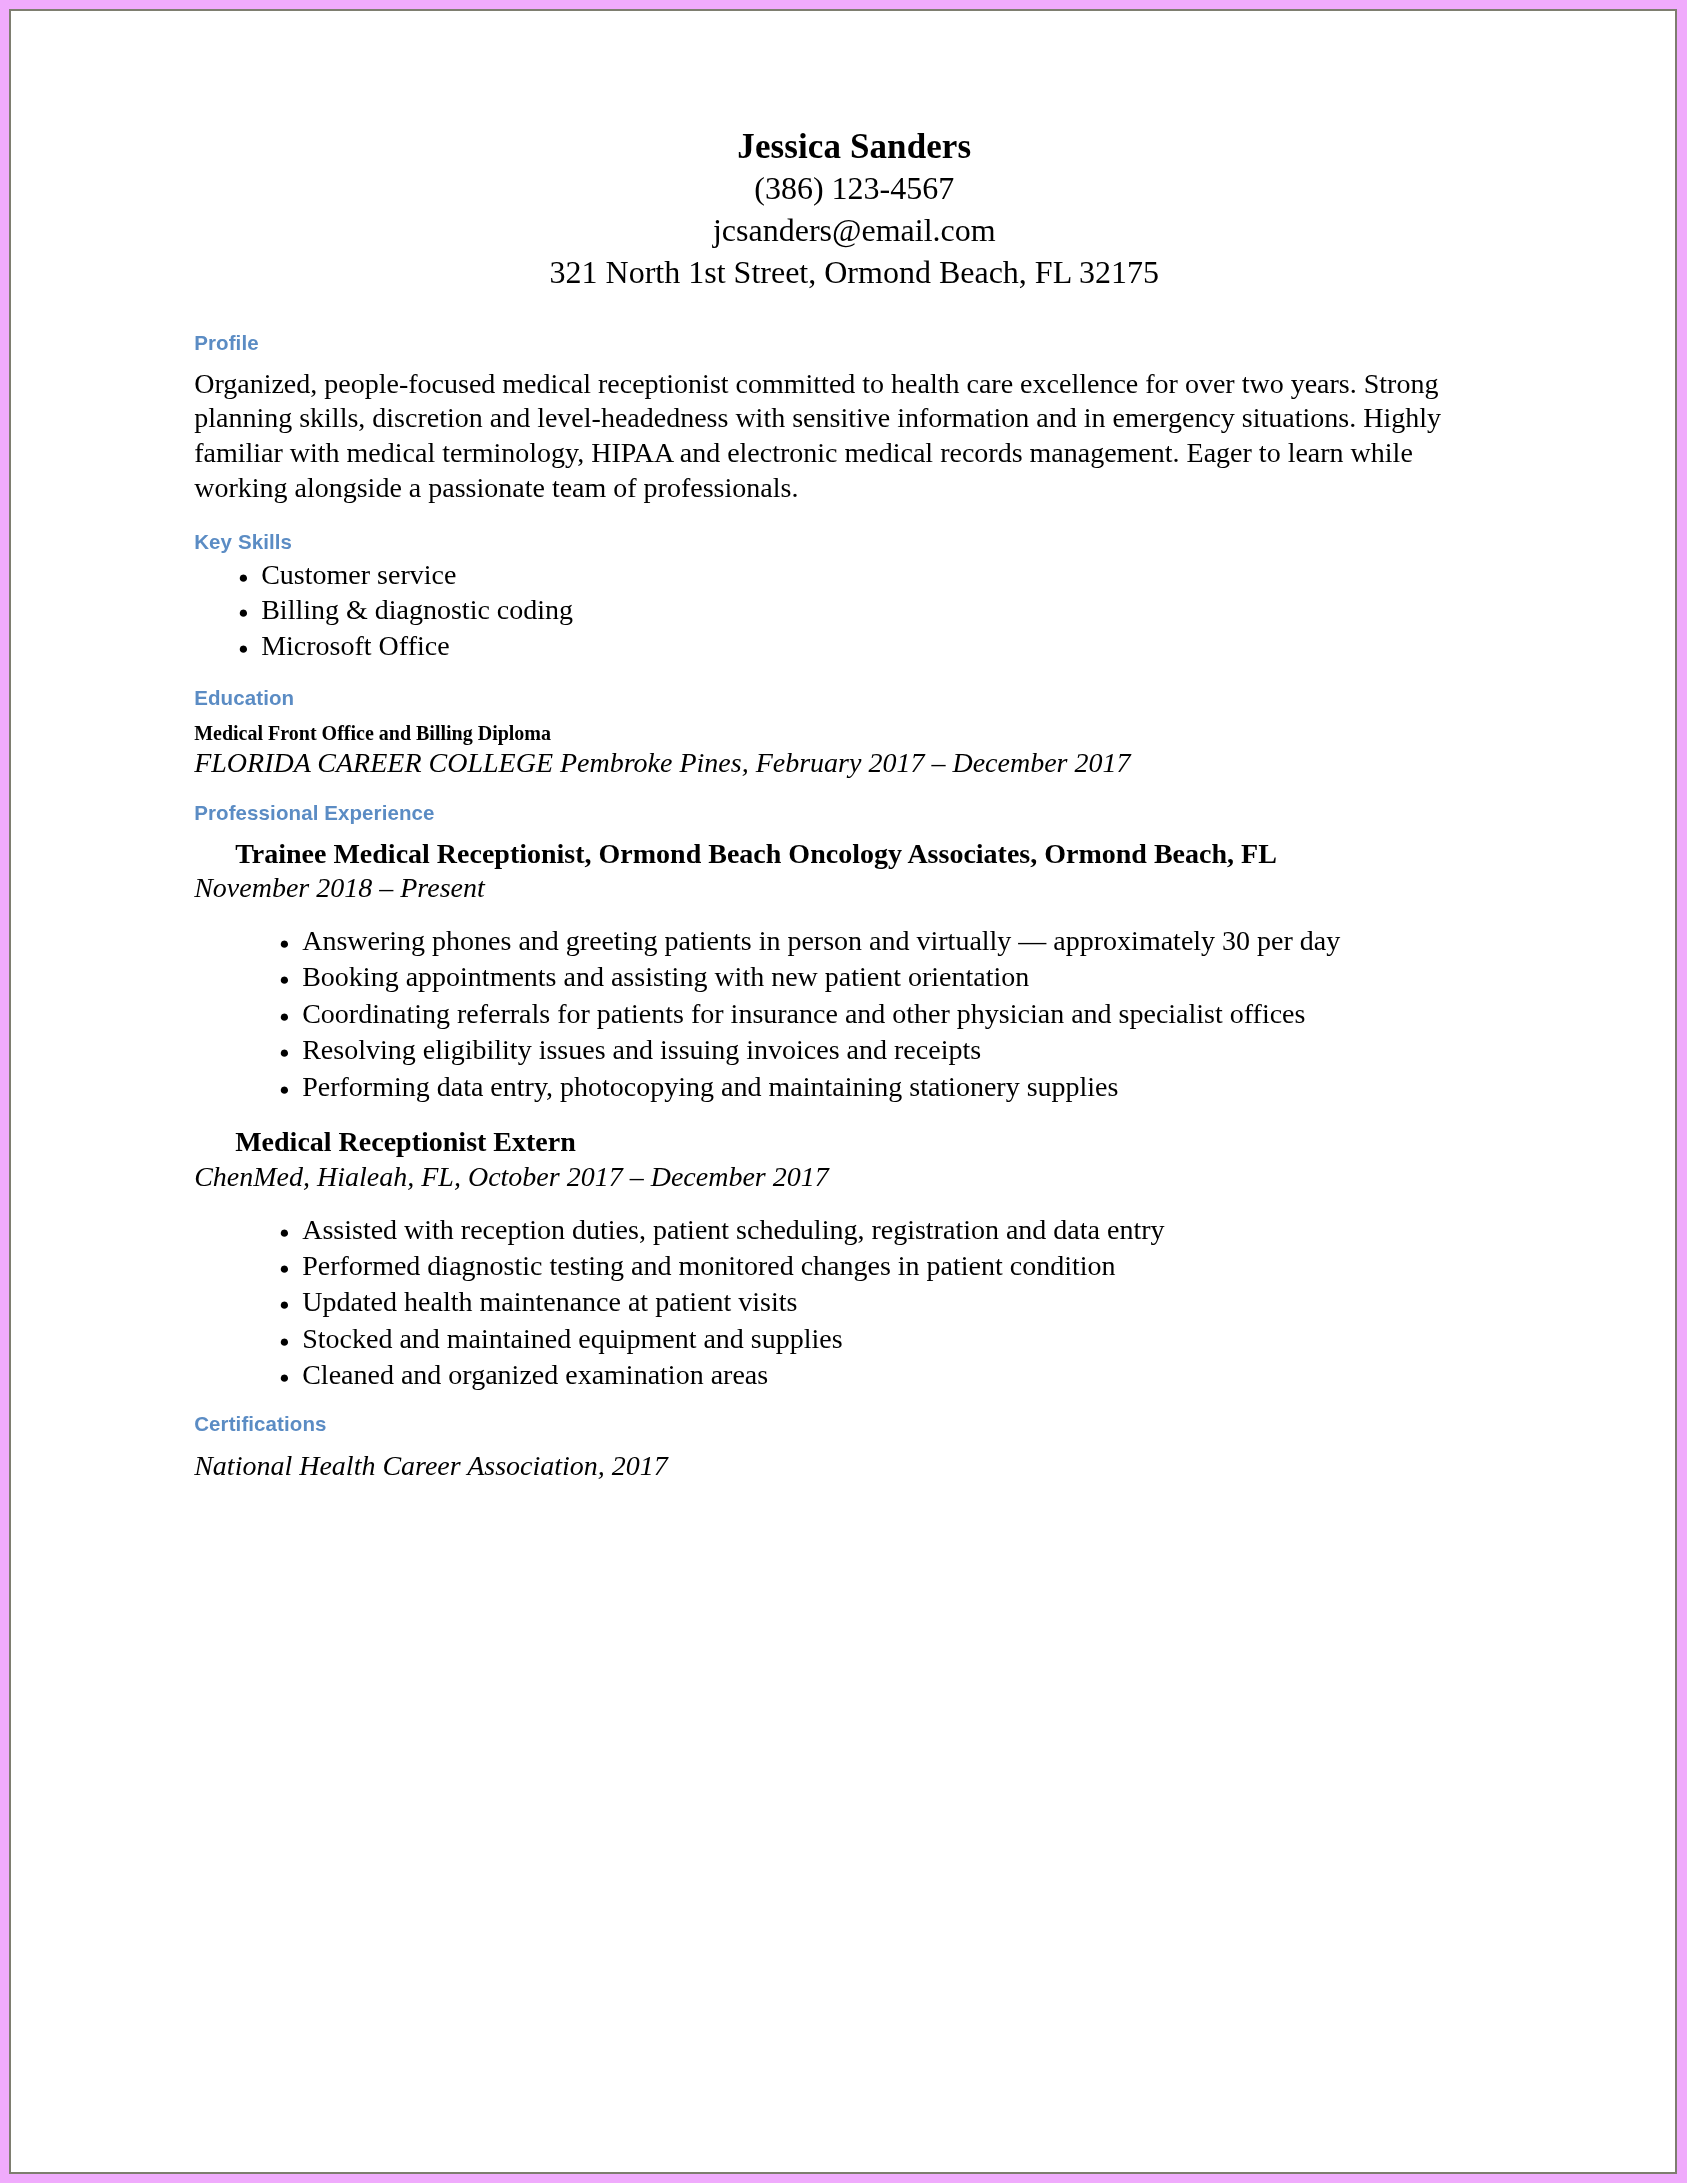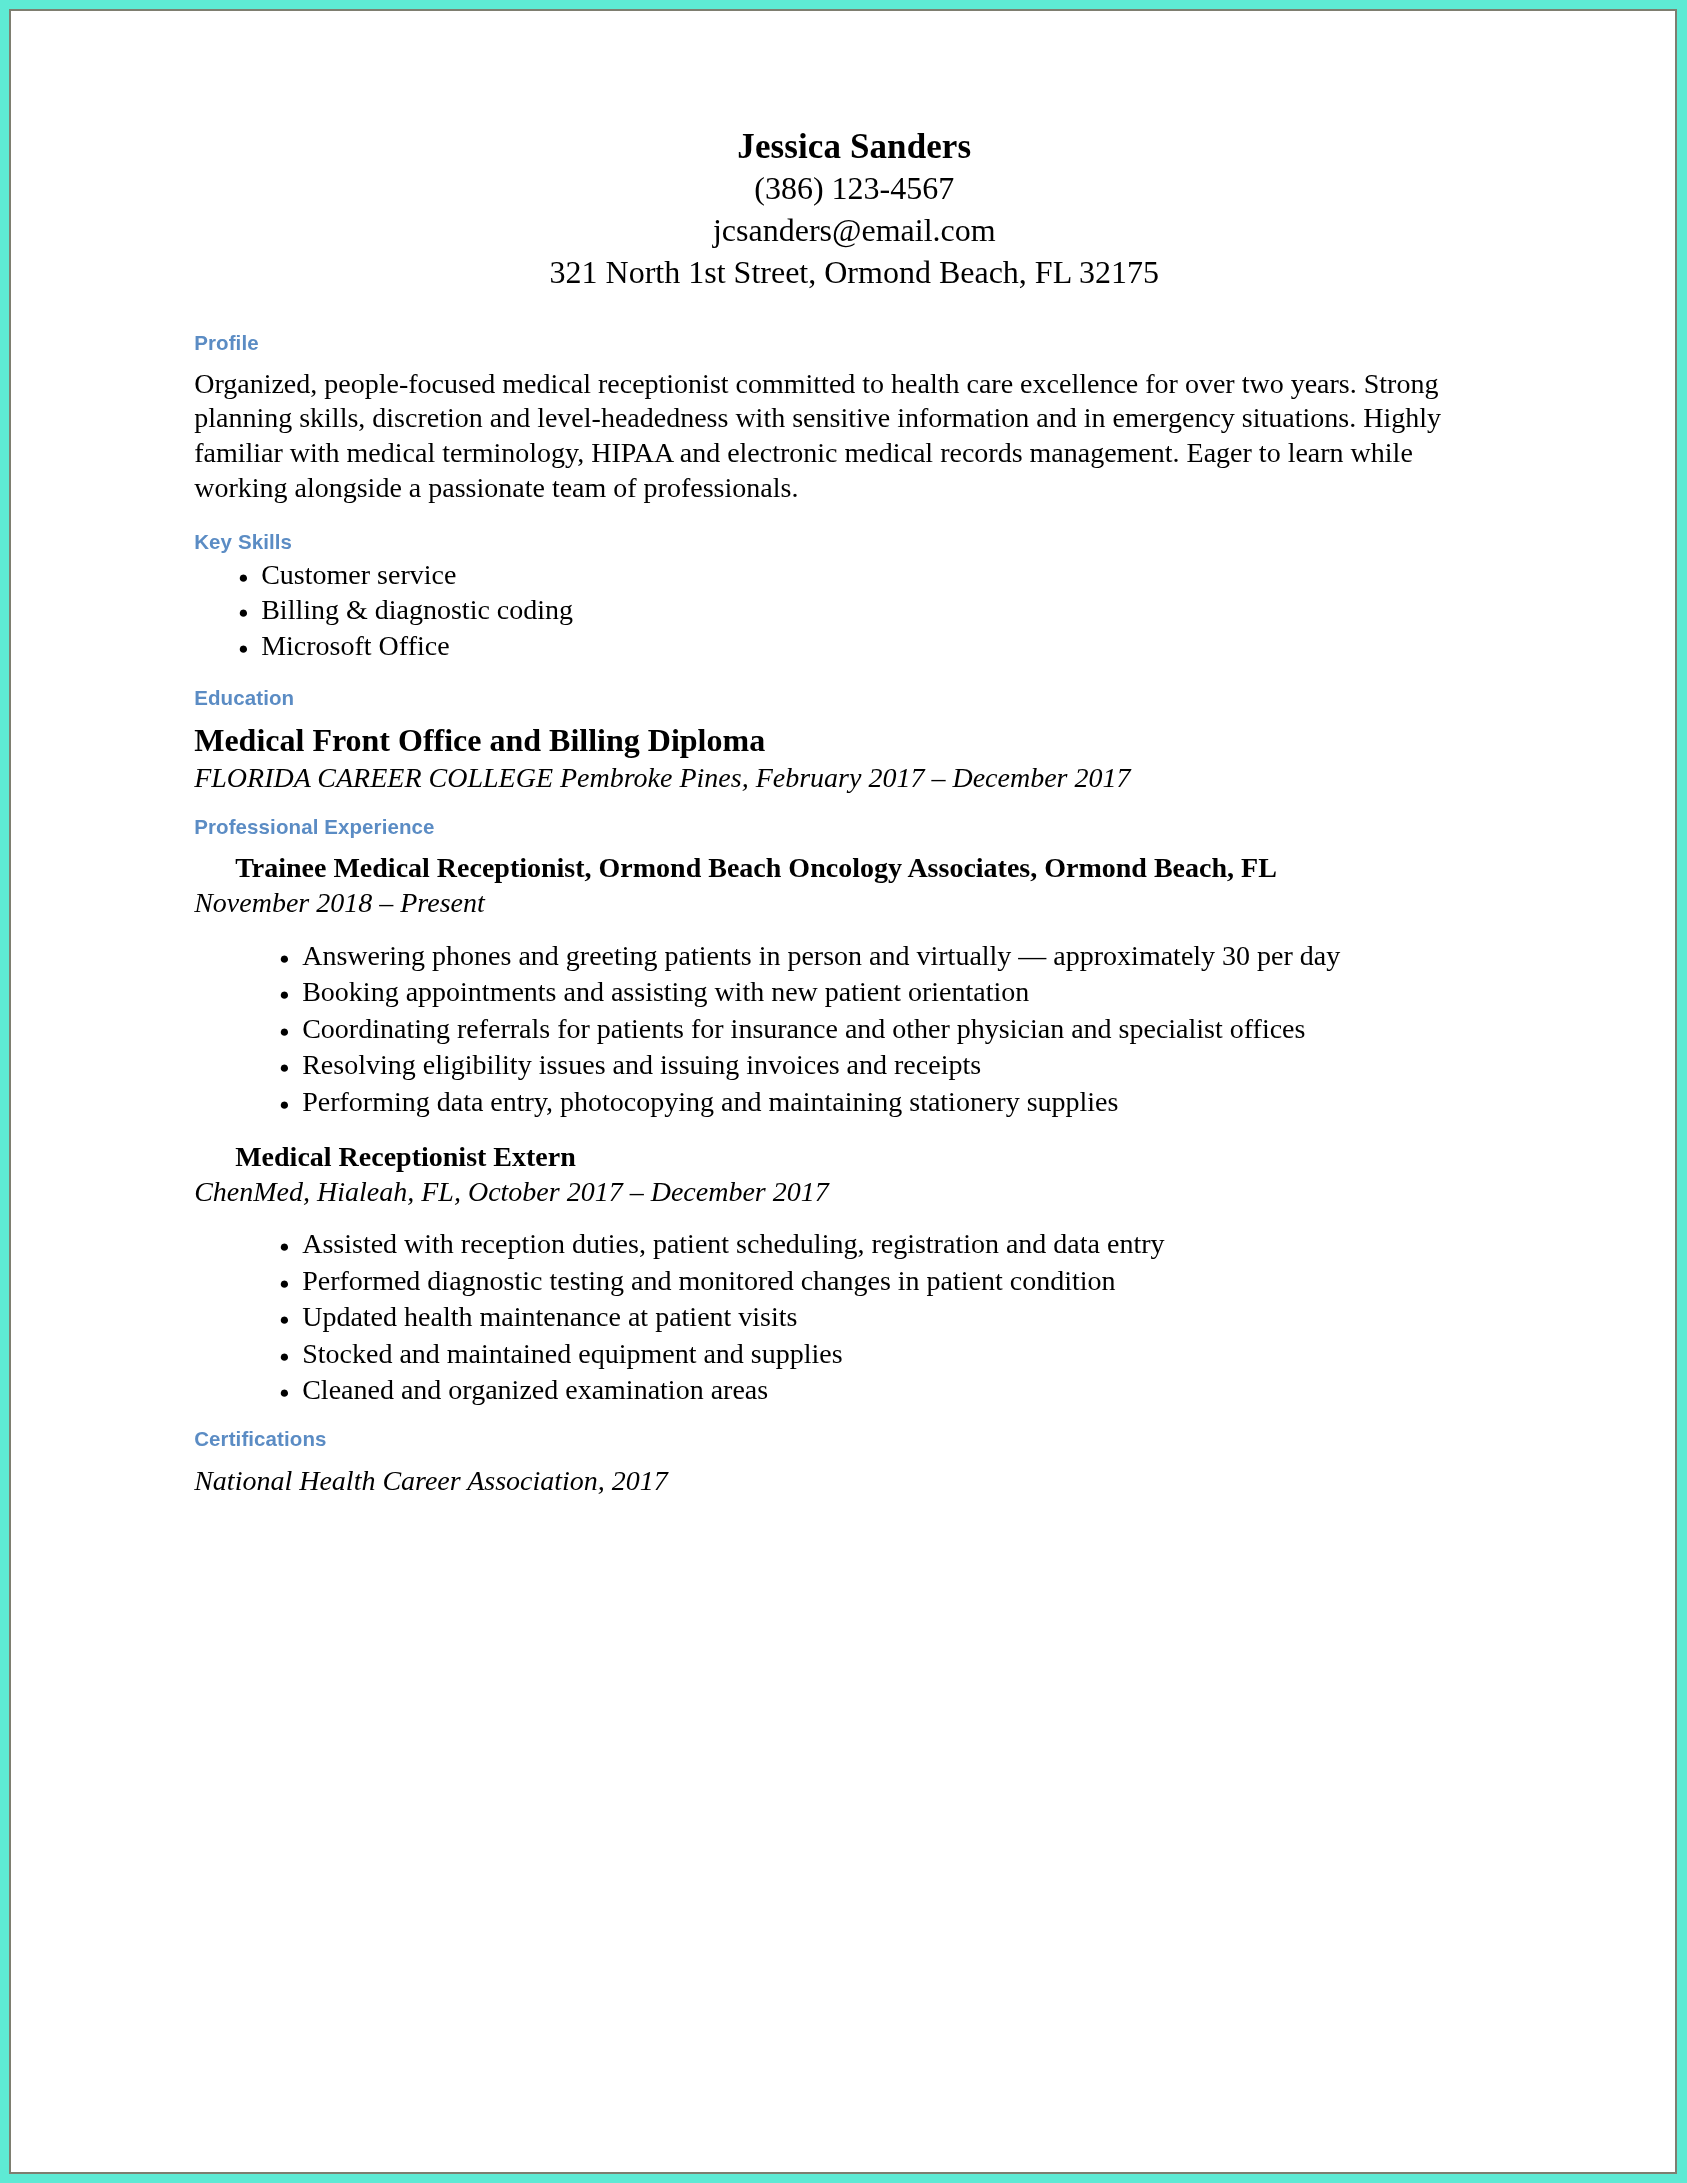--- a/index.html
+++ b/index.html
@@ -11,21 +11,21 @@
     width: 1688px;
     height: 2183px;
     font-family: "Liberation Serif", "DejaVu Serif", serif;
   }
 
   #page {
     position: relative;
     width: 1688px;
     height: 2183px;
     box-sizing: border-box;
-    background: #5eead4;
+    background: #f0abfc;
     padding: 9.2px 10.6px 9.2px 9.2px;
   }
 
   #sheet {
     position: relative;
     width: 100%;
     height: 100%;
     box-sizing: border-box;
     background: #ffffff;
     border: 2px solid #7e7e70;
@@ -80,21 +80,21 @@
     color: #000000;
     margin-left: 41px;
   }
   .job-meta {
     font-size: 28px;
     font-style: italic;
     line-height: 1.24;
     color: #000000;
   }
   .edu-degree {
-    font-size: 32px;
+    font-size: 20px;
     font-weight: bold;
     line-height: 1.24;
     color: #000000;
   }
   .edu-meta {
     font-size: 28px;
     font-style: italic;
     line-height: 1.24;
     color: #000000;
   }

